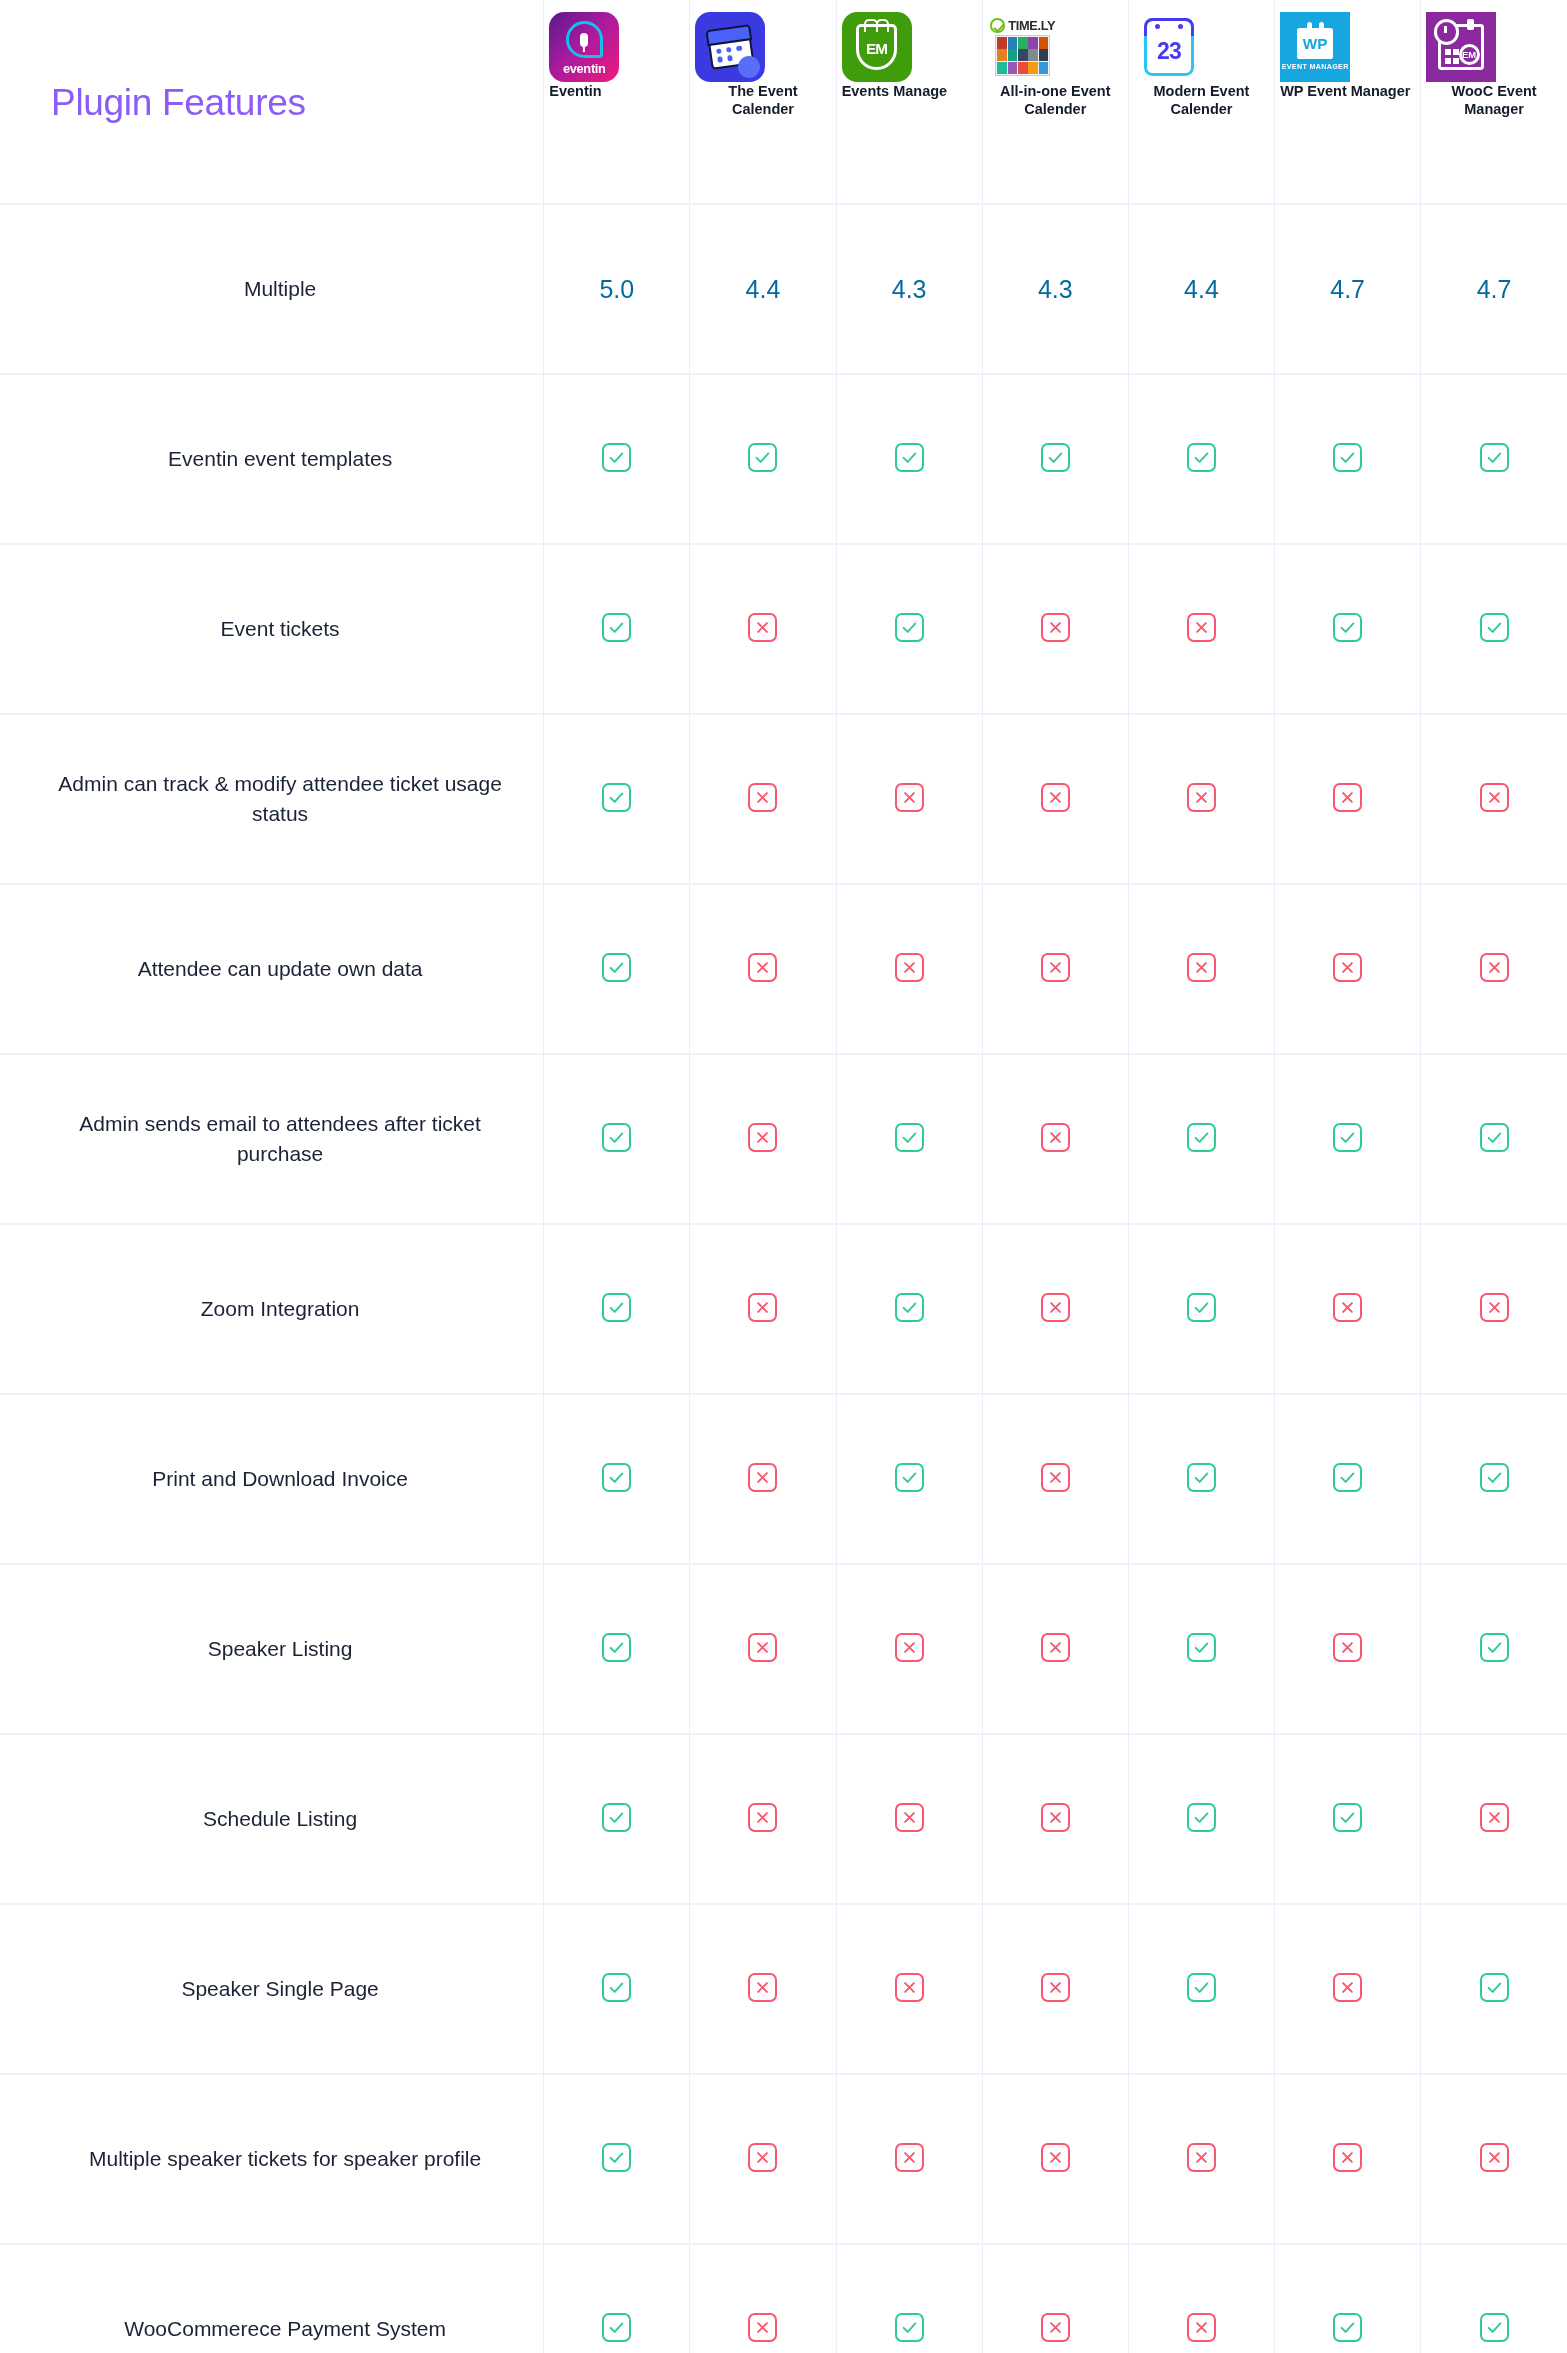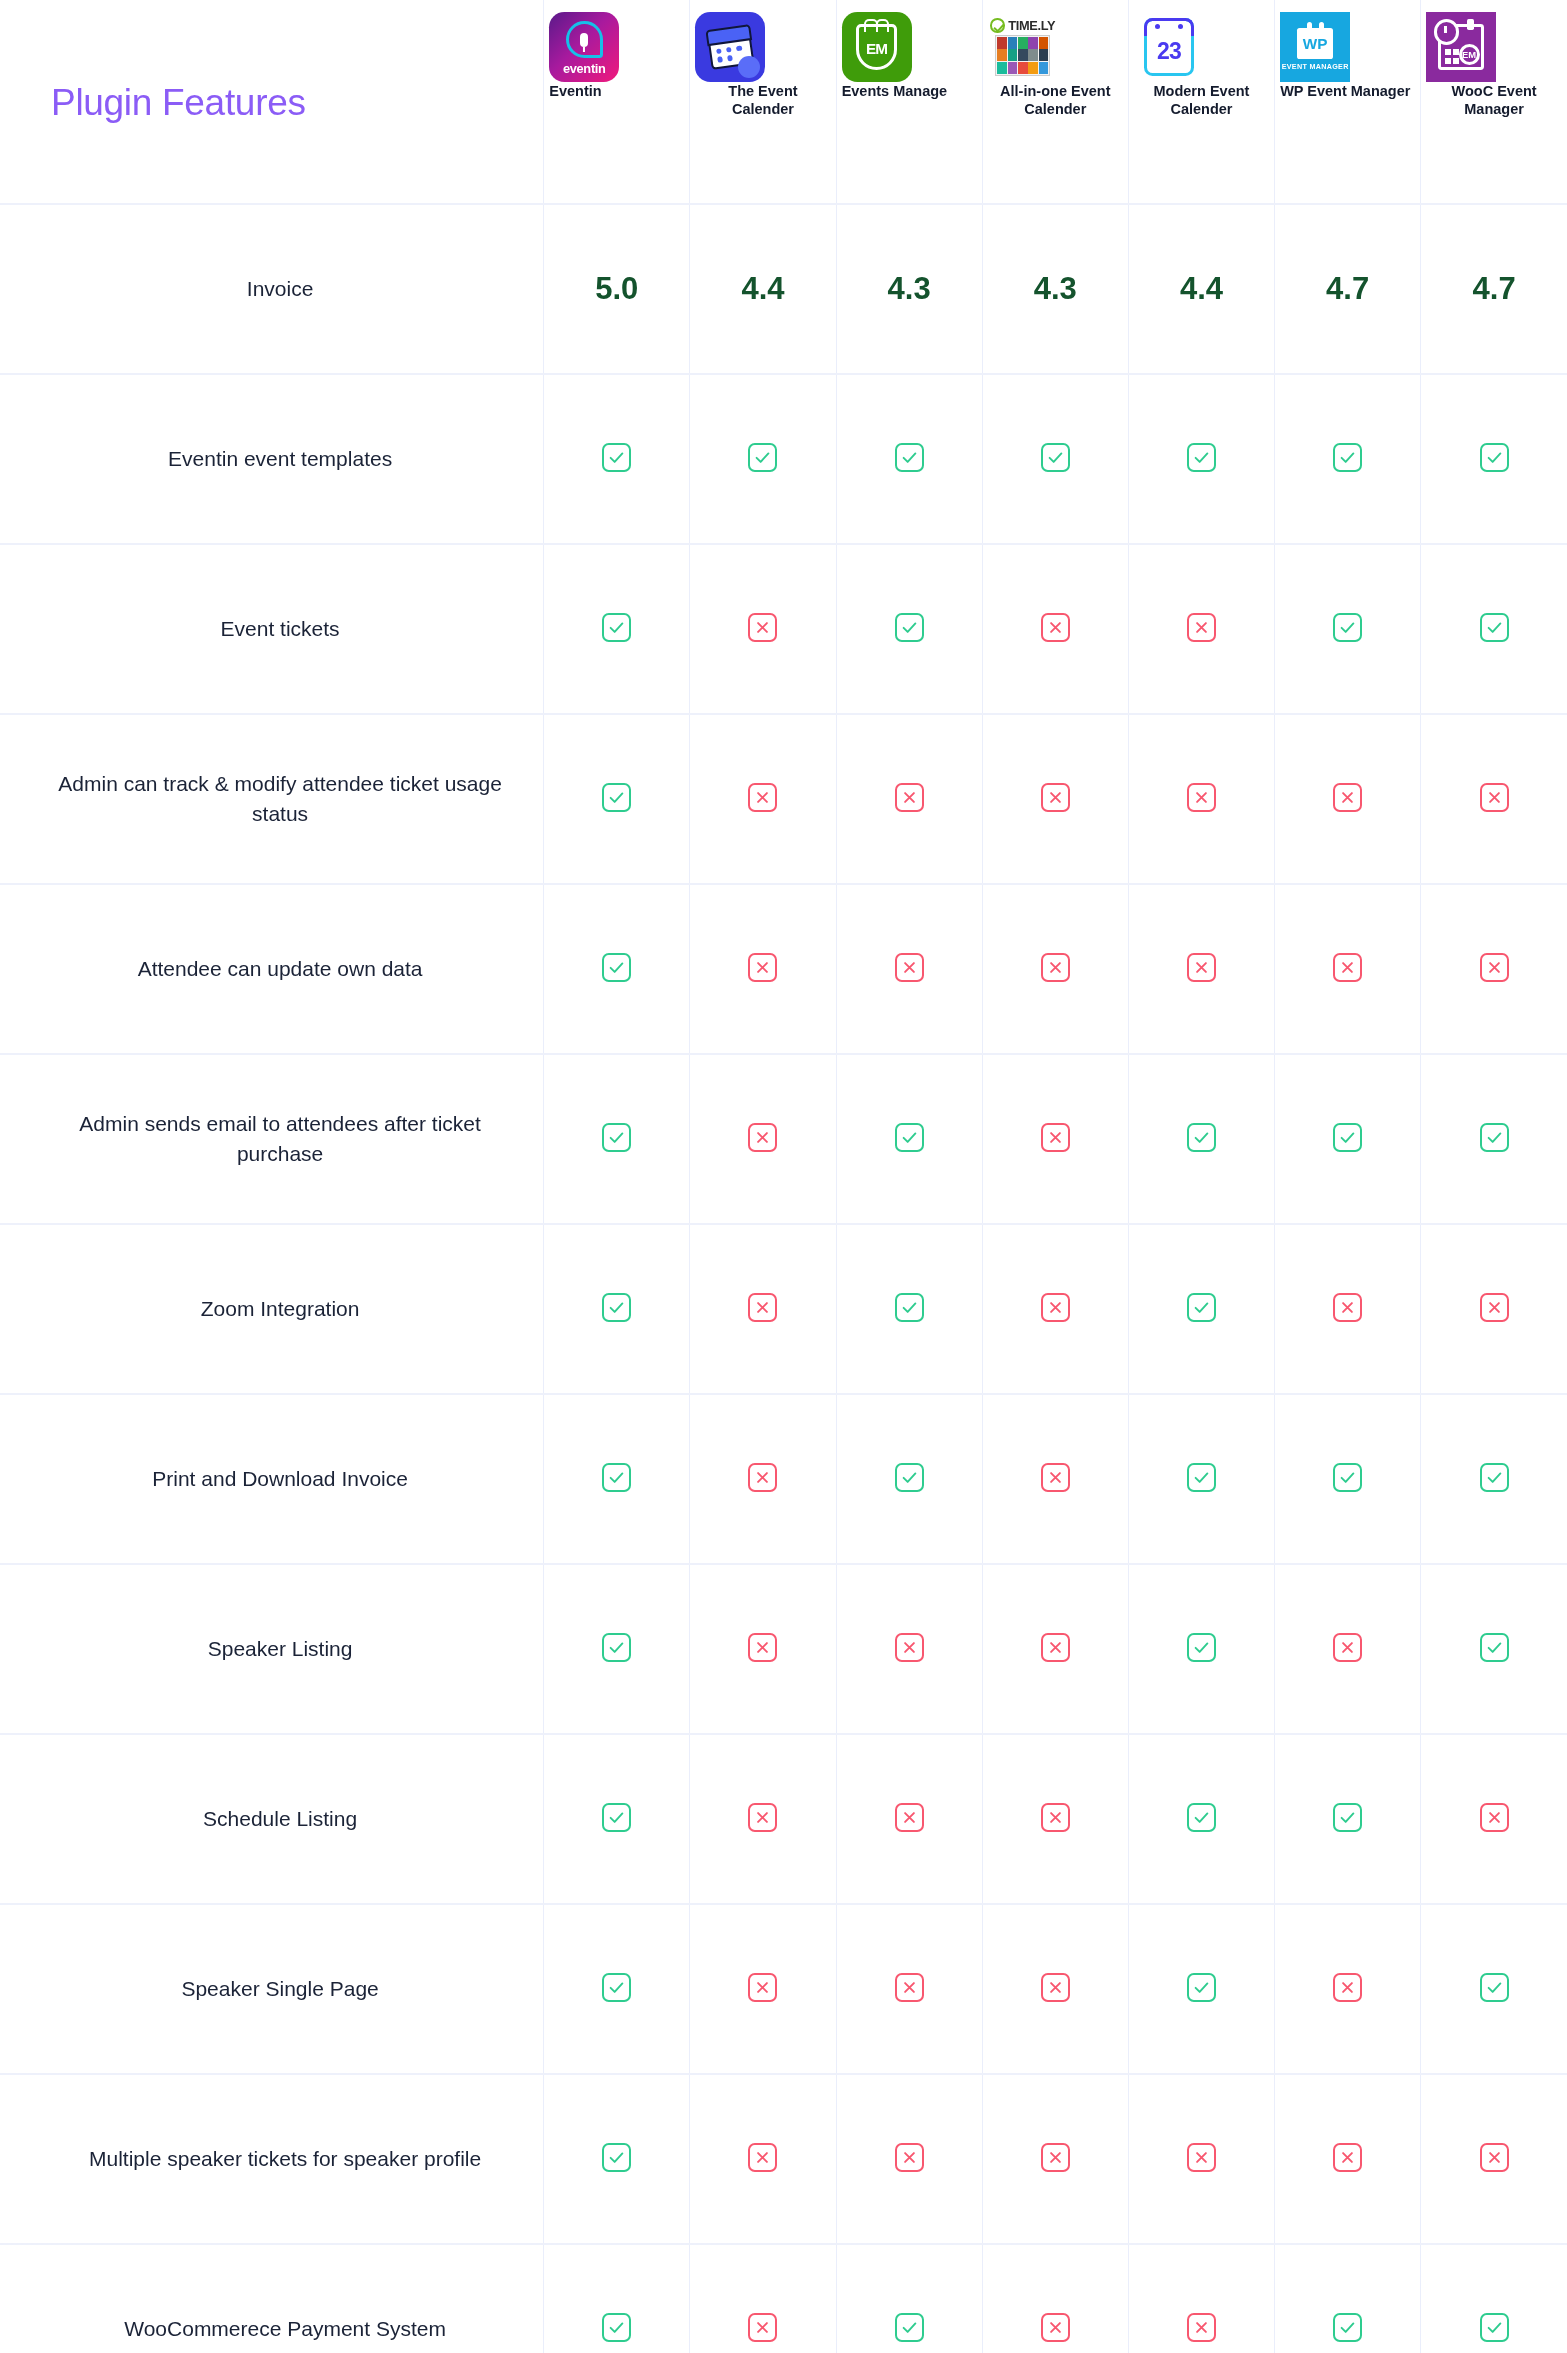--- a/index.html
+++ b/index.html
@@ -78,23 +78,23 @@
   td.feature-cell {
     text-align: left;
     padding: 25.6px 34px 25.6px 51px;
     font-size: 21px;
     color: #1b2337;
     line-height: 1.45;
     font-weight: 400;
   }
   td.feature-cell.indented { padding-left: 61px; }
   td.rating-cell {
-    font-size: 31px;
-    color: #14532d;
-    font-weight: 700;
+    font-size: 25px;
+    color: #0369a1;
+    font-weight: 400;
   }
 
   tr.data-row td { height: 170px; }
   tr.rating-row td { height: 170px; }
 
   
   .mark {
     display: inline-block;
     width: 29px; height: 29px;
     border-radius: 6.8px;
@@ -366,21 +366,21 @@
          <span class="wc-em">EM</span>
        </div>
      </div>
     <div class="plugin-name">WooC Event Manager</div>
   </div>
           </th>
       </tr>
     </thead>
     <tbody id="tbody">
         <tr class="data-row rating-row">
-          <td class="feature-cell">Invoice</td>
+          <td class="feature-cell">Multiple</td>
           <td class="rating-cell">5.0</td>
           <td class="rating-cell">4.4</td>
           <td class="rating-cell">4.3</td>
           <td class="rating-cell">4.3</td>
           <td class="rating-cell">4.4</td>
           <td class="rating-cell">4.7</td>
           <td class="rating-cell">4.7</td>
         </tr>
         <tr class="data-row">
           <td class="feature-cell">Eventin event templates</td>

